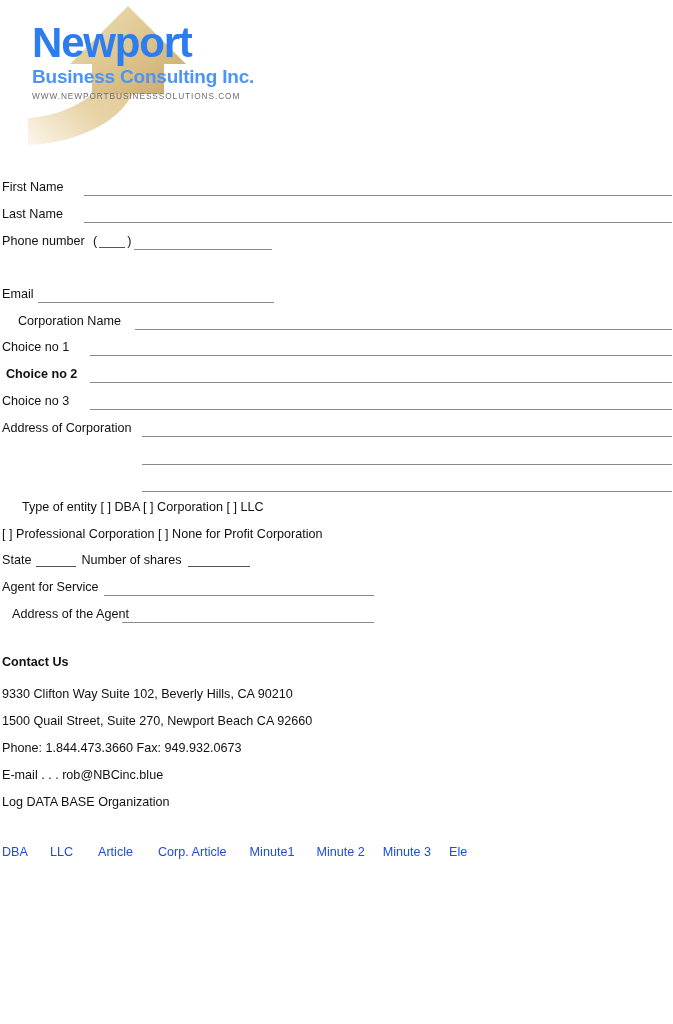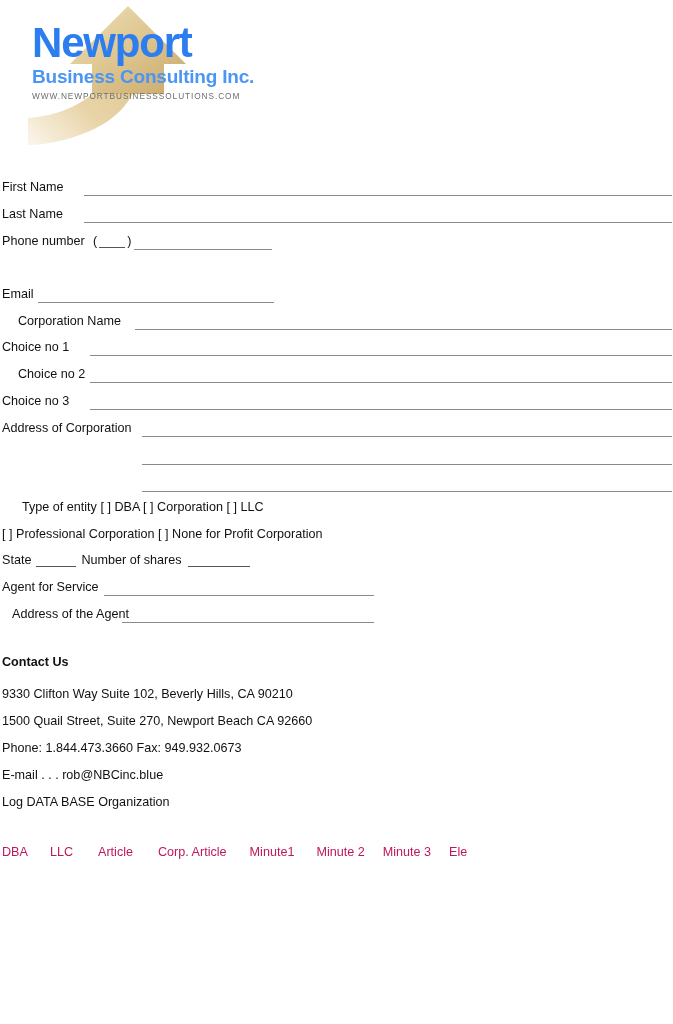--- a/index.html
+++ b/index.html
@@ -133,21 +133,21 @@
     font-weight: bold;
     text-align: center;
   }
 
   
   #doclist {
     position: absolute;
     left: 2px;
     top: 845px;
     font-size: 12.6px;
-    color: #be185d;
+    color: #1d4ed8;
     white-space: nowrap;
   }
   #doclist .doc-item {
     display: inline-block;
   }
 </style>
 </head>
 <body>
 
 <div id="header">
@@ -202,21 +202,21 @@
 
   <div class="row" style="top:137px;left:2px;">Email</div>
   <div class="rule" style="top:152px;left:38px;width:236px;"></div>
 
   <div class="row" style="top:164px;left:18px;">Corporation Name</div>
   <div class="rule" style="top:179px;left:135px;width:537px;"></div>
 
   <div class="row" style="top:190px;left:2px;">Choice no 1</div>
   <div class="rule" style="top:205px;left:90px;width:582px;"></div>
 
-  <div class="row" style="top:217px;left:18px;">Choice no 2</div>
+  <div class="row" style="top:217px;left:6px;font-weight:bold;">Choice no 2</div>
   <div class="rule" style="top:232px;left:90px;width:582px;"></div>
 
   <div class="row" style="top:244px;left:2px;">Choice no 3</div>
   <div class="rule" style="top:259px;left:90px;width:582px;"></div>
 
   <div class="row" style="top:271px;left:2px;">Address of Corporation</div>
   <div class="rule" style="top:286px;left:142px;width:530px;"></div>
   <div class="rule" style="top:314px;left:142px;width:530px;"></div>
   <div class="rule" style="top:341px;left:142px;width:530px;"></div>
 

